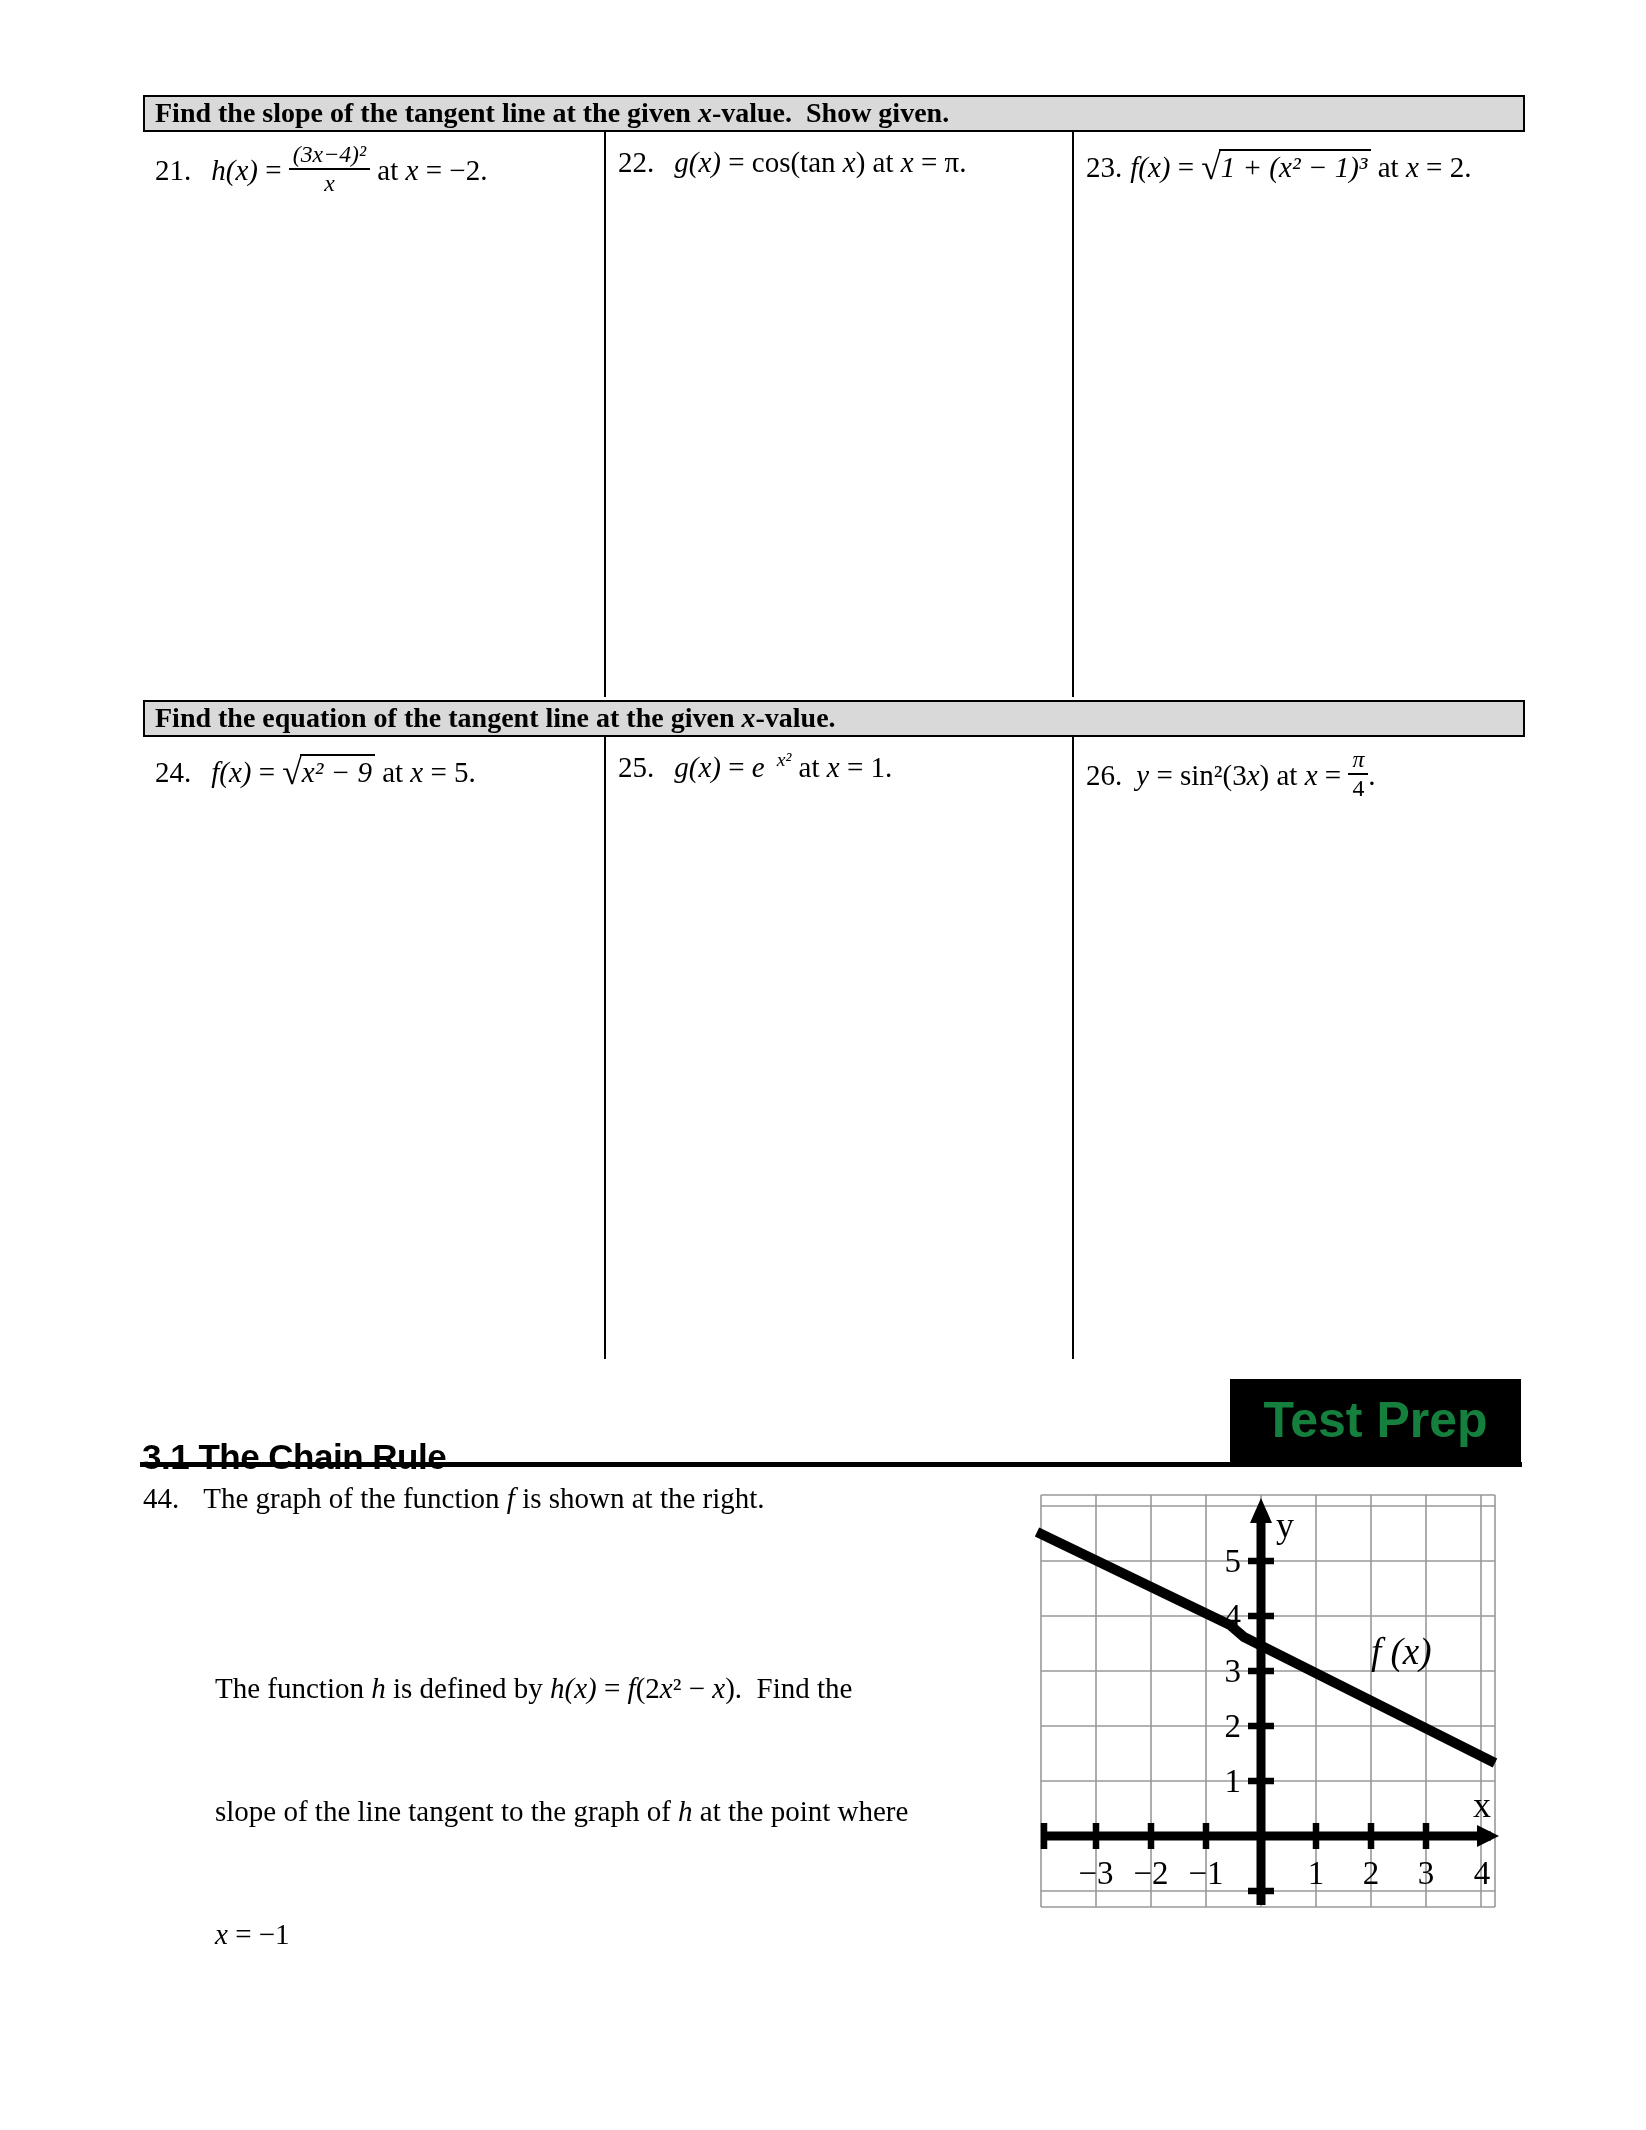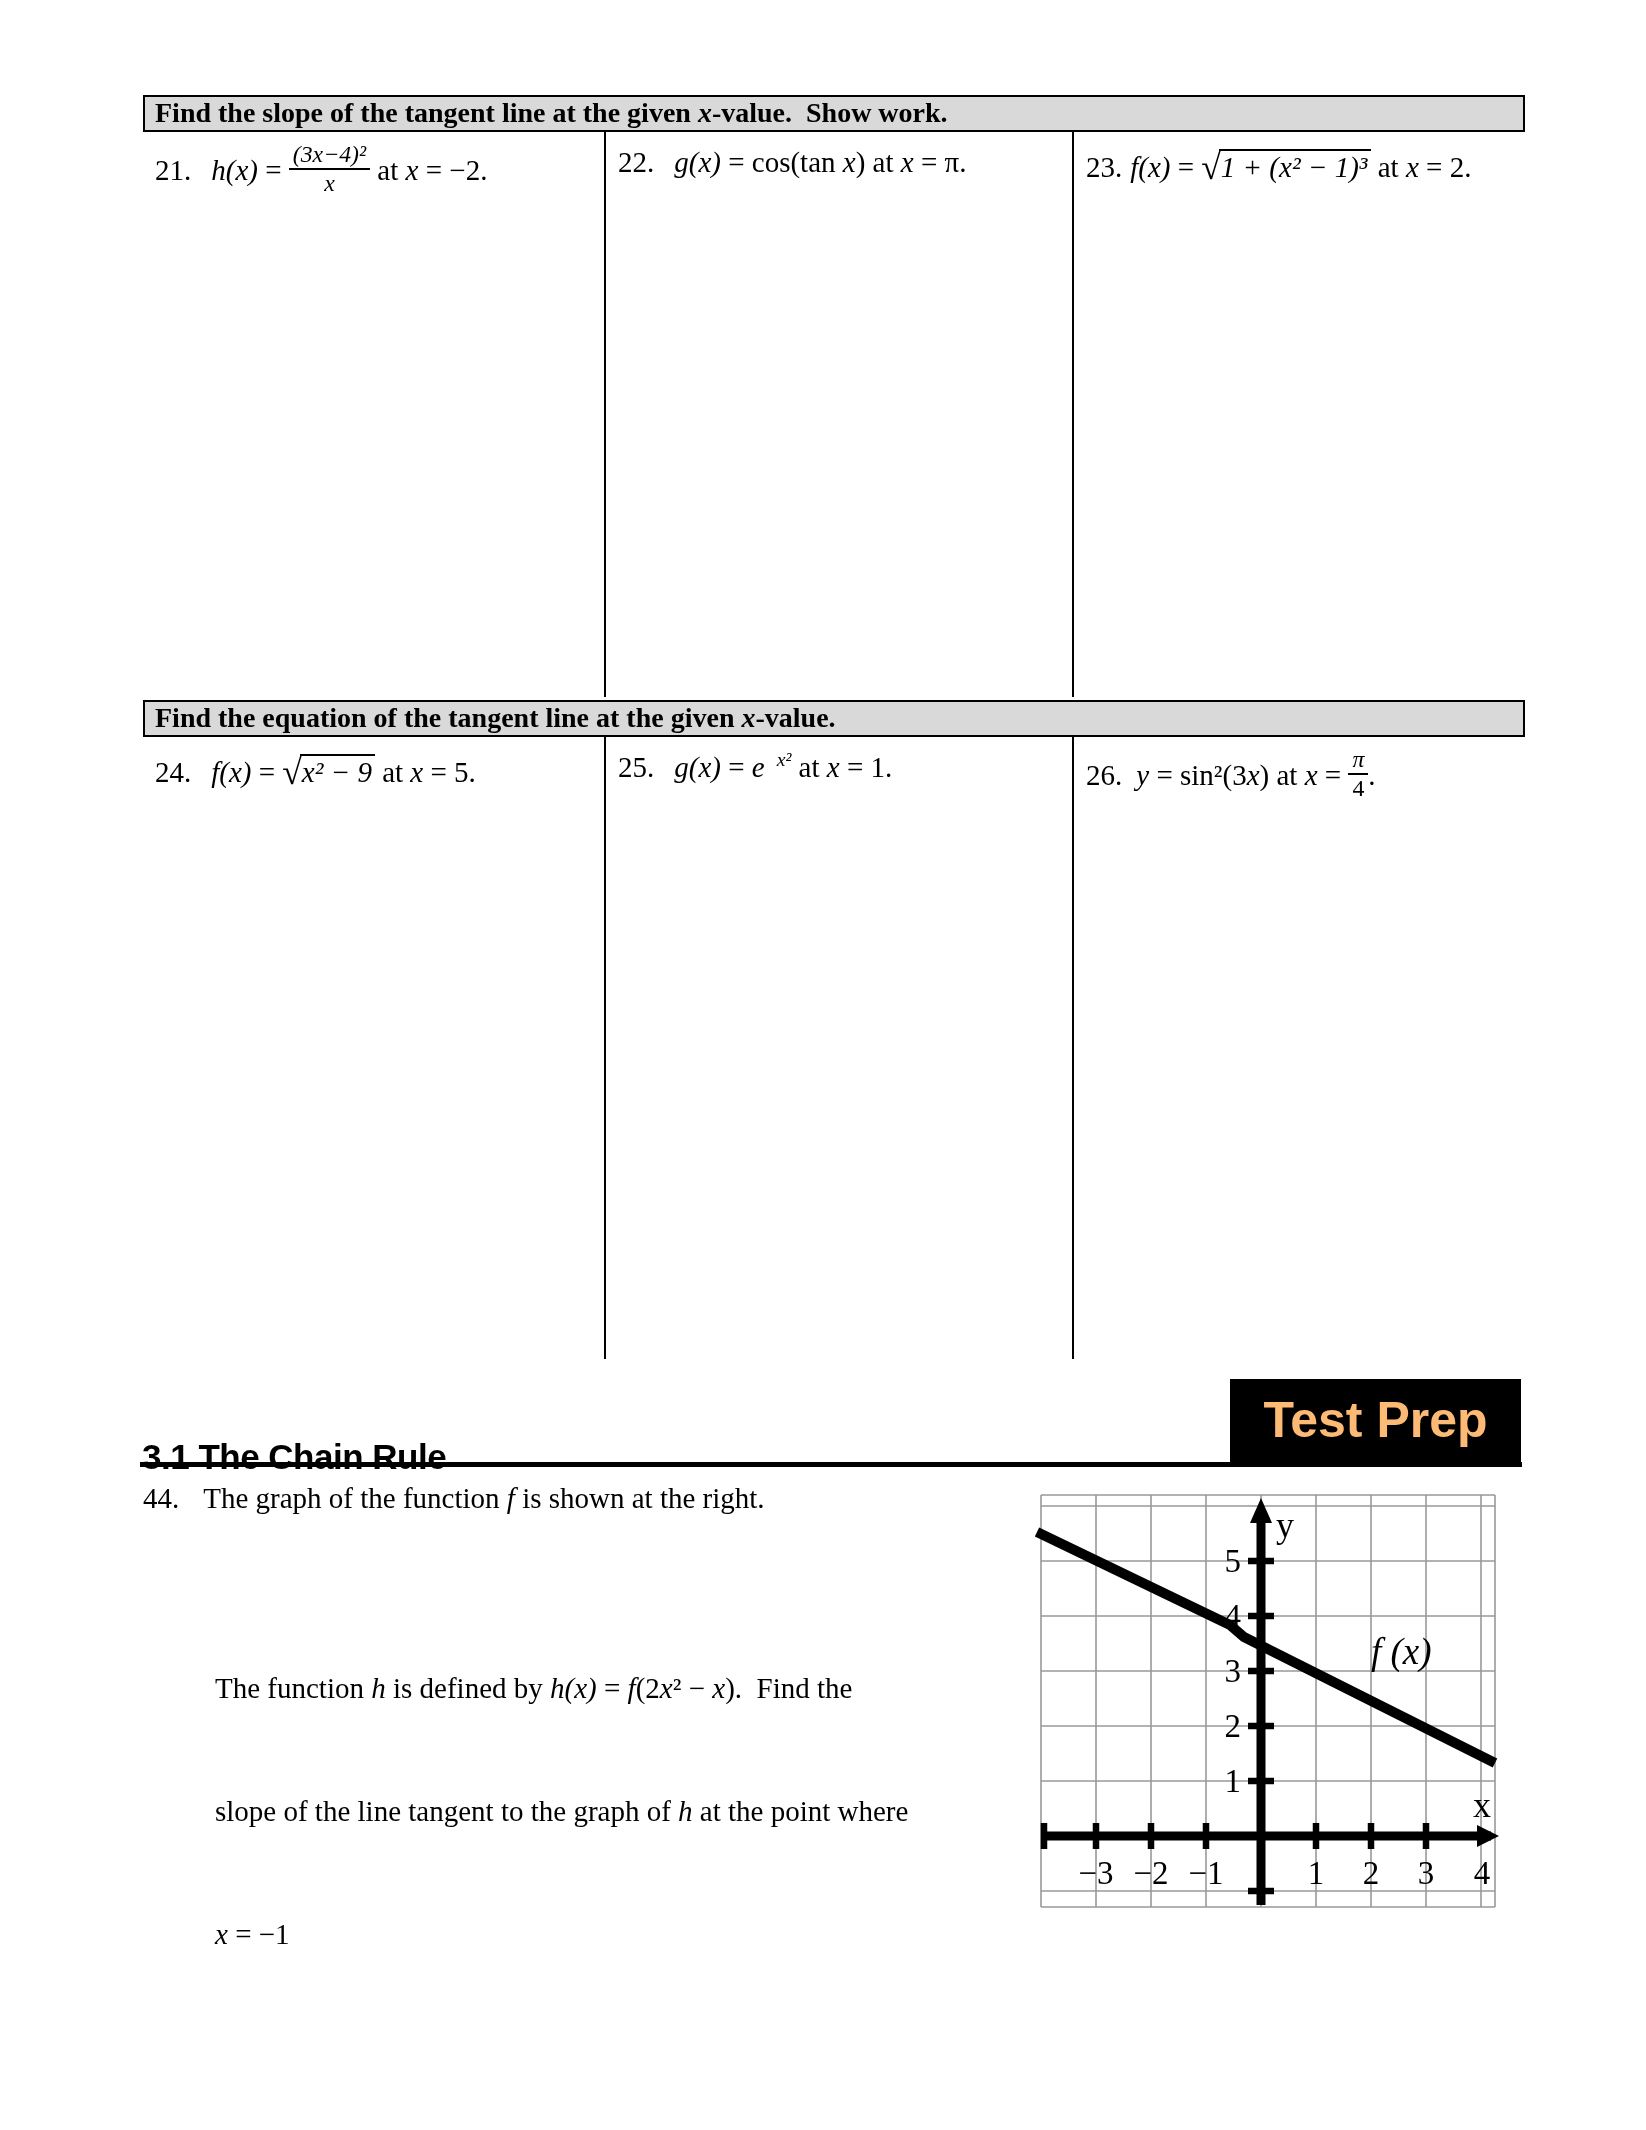--- a/index.html
+++ b/index.html
@@ -34,40 +34,40 @@
   .rsym{font-size:1.22em;vertical-align:-2px;margin-right:-2px;}
   .rad{border-top:2.4px solid #000;display:inline-block;padding:1px 3px 0 2px;line-height:1.1;text-align:center;}
   .sup{font-size:0.68em;vertical-align:super;line-height:0;margin-left:12px;}
   .section-title{
     position:absolute;left:142px;top:1408px;
     font-family:"Liberation Sans",sans-serif;font-weight:bold;font-size:35px;letter-spacing:-0.5px;
   }
   .rule{position:absolute;left:140px;top:1462px;width:1382px;height:5px;background:#000;}
   .badge{
     position:absolute;left:1230px;top:1379px;width:291px;height:84px;background:#000;
-    color:#fdba74;font-family:"Liberation Sans",sans-serif;font-weight:bold;
+    color:#15803d;font-family:"Liberation Sans",sans-serif;font-weight:bold;
     font-size:50px;text-align:center;line-height:82px;
   }
   .q27-line1{position:absolute;left:143px;top:1482px;font-size:29px;white-space:pre;}
   .q27-line1 .pnum{margin-right:24px;}
   .q27-para{position:absolute;left:215px;top:1586px;width:820px;font-size:29px;line-height:41px;white-space:pre;}
   .graph{position:absolute;left:1033px;top:1487px;}
   .graph .grid line{stroke:#999;stroke-width:1.6;}
   .graph .axis{stroke:#000;stroke-width:9;}
   .graph .tick{stroke:#000;stroke-width:6.5;}
   .graph .curve{stroke:#000;stroke-width:10;fill:none;}
   .graph text{font-family:"Liberation Serif",serif;font-size:33px;fill:#000;}
   .graph .axlab{font-size:36px;}
   .graph .flab{font-size:37px;font-style:italic;}
 </style>
 </head>
 <body>
 
 <section class="qtable t1">
-  <div class="thead"><span>Find the slope of the tangent line at the given </span><span class="iv">x</span><span>-value.  Show work.</span></div>
+  <div class="thead"><span>Find the slope of the tangent line at the given </span><span class="iv">x</span><span>-value.  Show given.</span></div>
   <div class="trow">
     <div class="cell cell1">
       <div class="prob"><span class="pnum">21.</span><span class="iv">h(x)</span><span> = </span><span class="frac"><span class="fn iv">(3x−4)²</span><span class="fd iv">x</span></span><span> at </span><span class="iv">x</span><span> = −2.</span></div>
     </div>
     <div class="cell cell2">
       <div class="prob"><span class="pnum">22.</span><span class="iv">g(x)</span><span> = cos(tan </span><span class="iv">x</span><span>) at </span><span class="iv">x</span><span> = π.</span></div>
     </div>
     <div class="cell cell3">
       <div class="prob"><span class="pnum" style="margin-right:8px;">23.</span><span class="iv">f(x)</span><span> = </span><span class="rsym">√</span><span class="rad iv">1 + (x² − 1)³</span><span> at </span><span class="iv">x</span><span> = 2.</span></div>
     </div>

